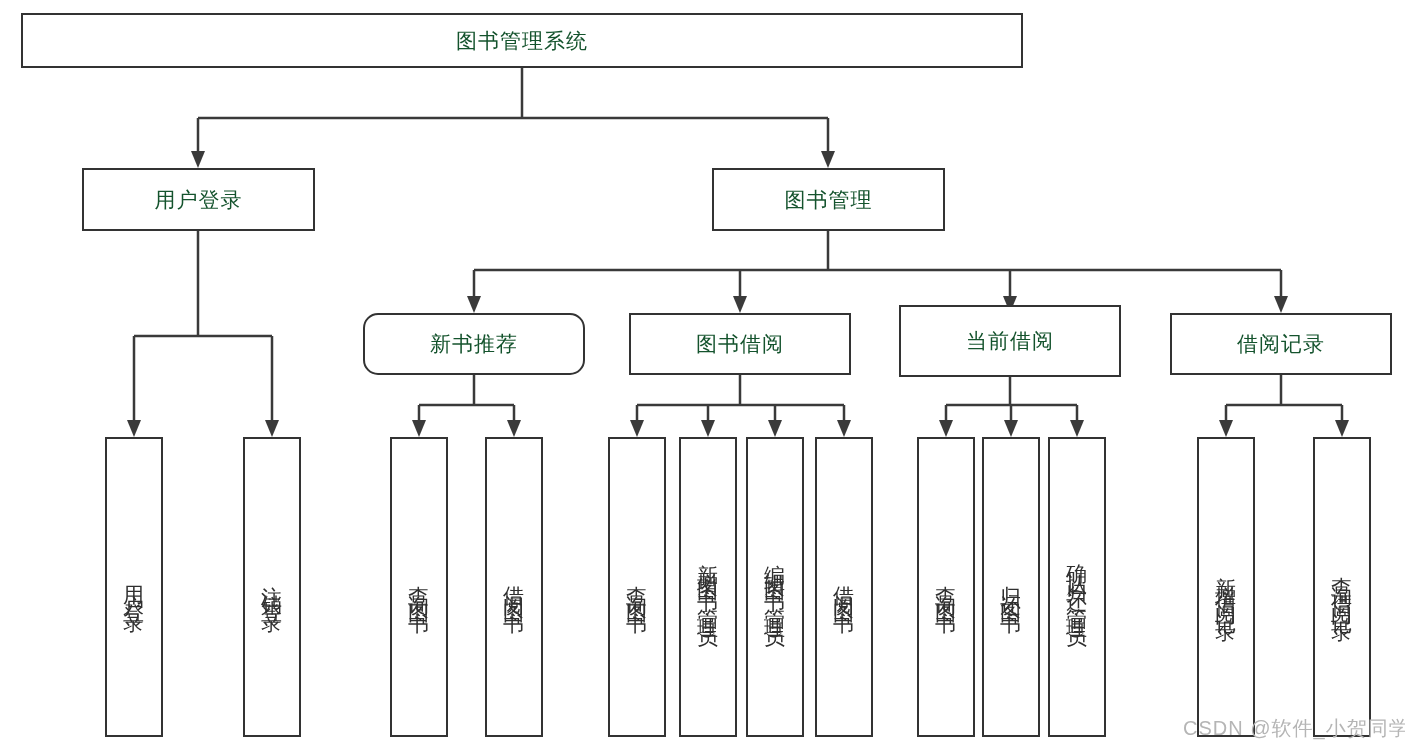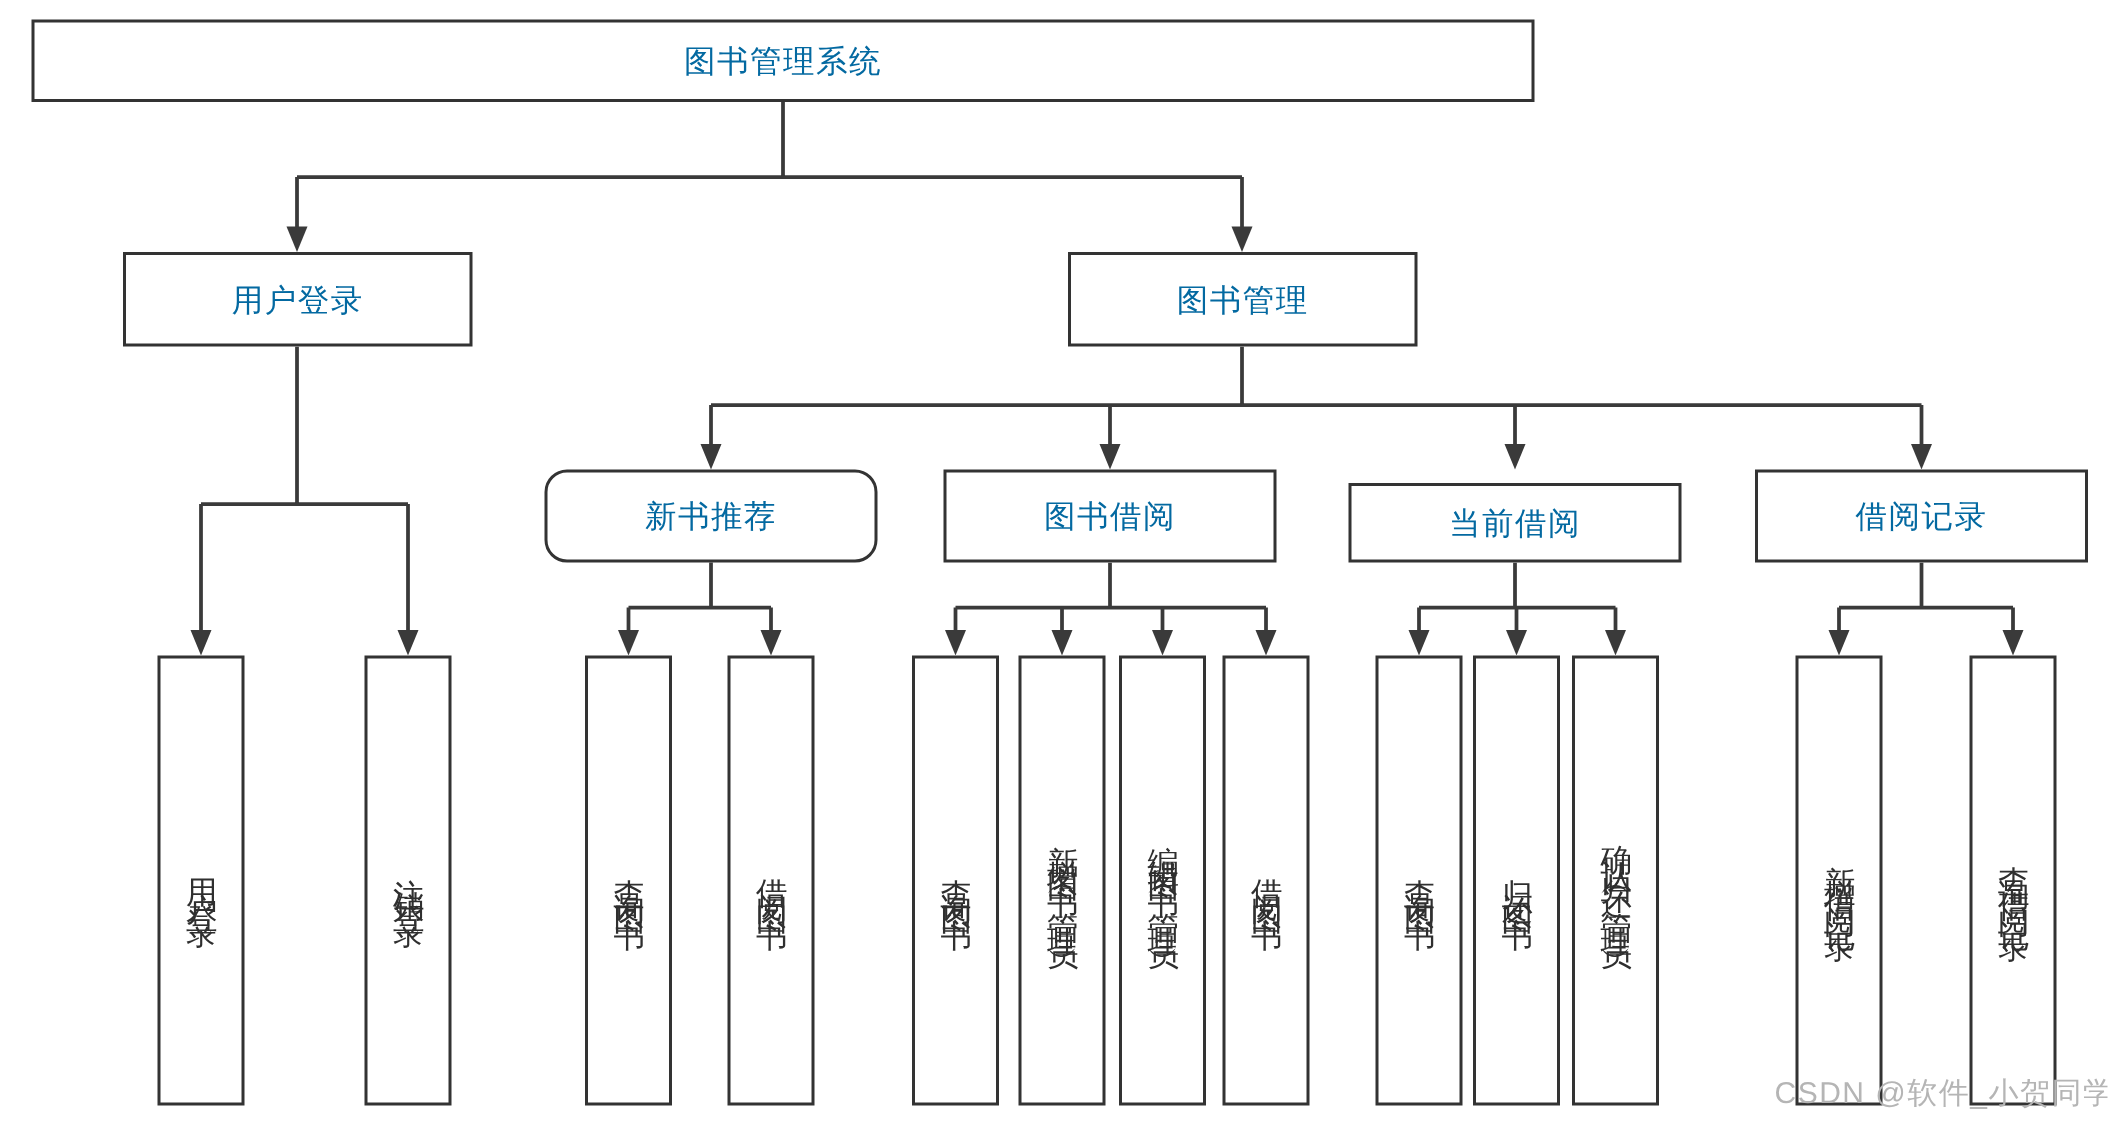--- a/index.html
+++ b/index.html
@@ -24,21 +24,21 @@
     box-sizing: border-box;
     background: #ffffff;
     border: 2.5px solid #333333;
     display: flex;
     align-items: center;
     justify-content: center;
     z-index: 2;
   }
   .hlbl {
     font-size: 21px;
-    color: #0369a1;
+    color: #14532d;
     letter-spacing: 1px;
     white-space: nowrap;
   }
   .vlbl {
     writing-mode: vertical-rl;
     text-orientation: mixed;
     font-size: 21px;
     color: #2f2f2f;
     letter-spacing: 9px;
     line-height: 1;
@@ -102,21 +102,21 @@
   <div class="box" style="left:712px; top:168px; width:233px; height:63px;text-align:center;">
     <span class="hlbl">图书管理</span>
   </div>
 
   <div class="box" style="left:363px; top:313px; width:222px; height:62px;border-radius:15px;">
     <span class="hlbl">新书推荐</span>
   </div>
   <div class="box" style="left:629px; top:313px; width:222px; height:62px;">
     <span class="hlbl">图书借阅</span>
   </div>
-  <div class="box" style="left:899px; top:322px; width:222px; height:53px;text-align:center;">
+  <div class="box" style="left:899px; top:305px; width:222px; height:72px;text-align:center;">
     <span class="hlbl">当前借阅</span>
   </div>
   <div class="box" style="left:1170px; top:313px; width:222px; height:62px;">
     <span class="hlbl">借阅记录</span>
   </div>
 
   <div class="box" style="left:105px; top:437px; width:58px; height:300px;">
     <span class="vlbl">用户登录</span>
   </div>
   <div class="box" style="left:243px; top:437px; width:58px; height:300px;">

